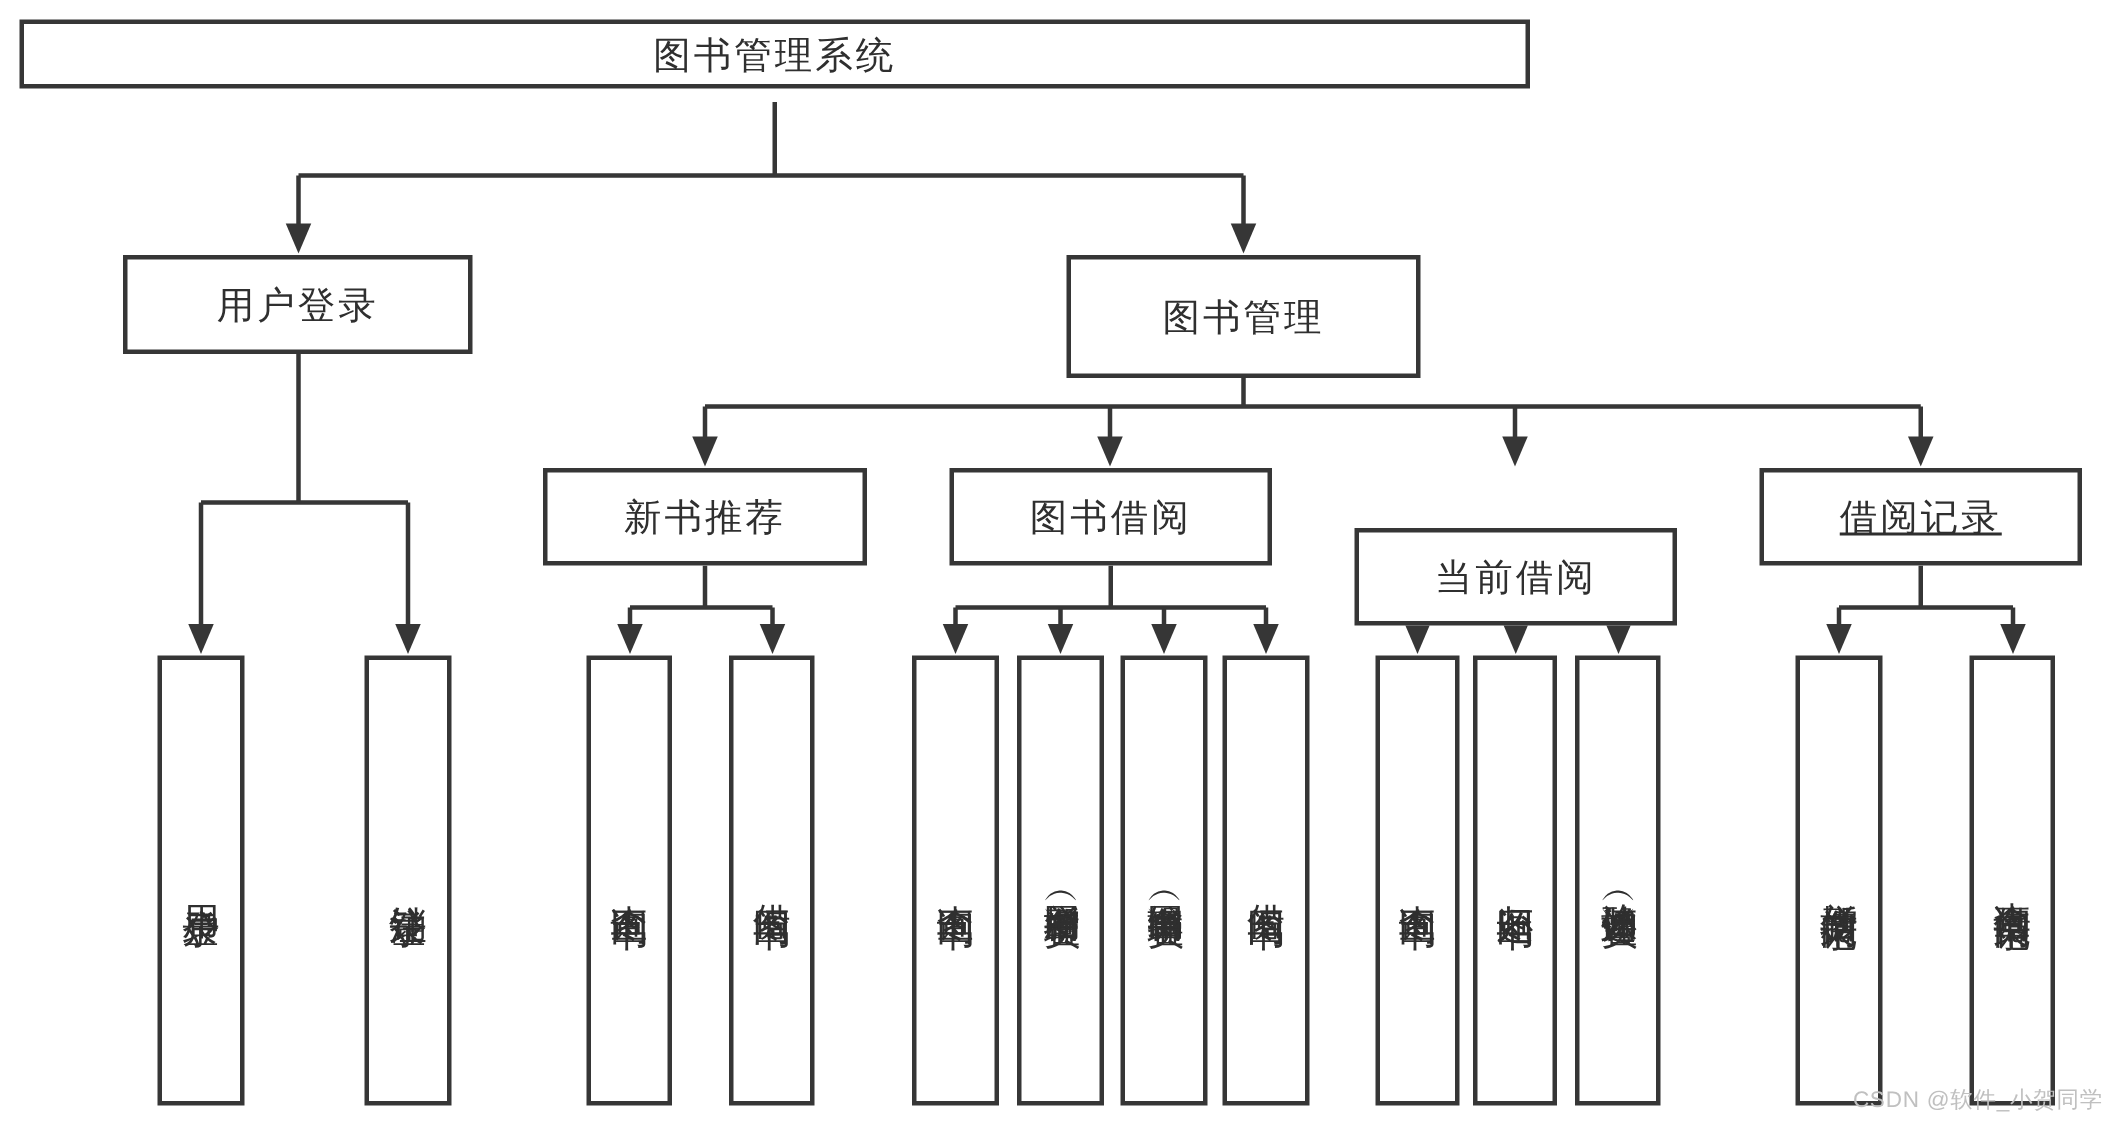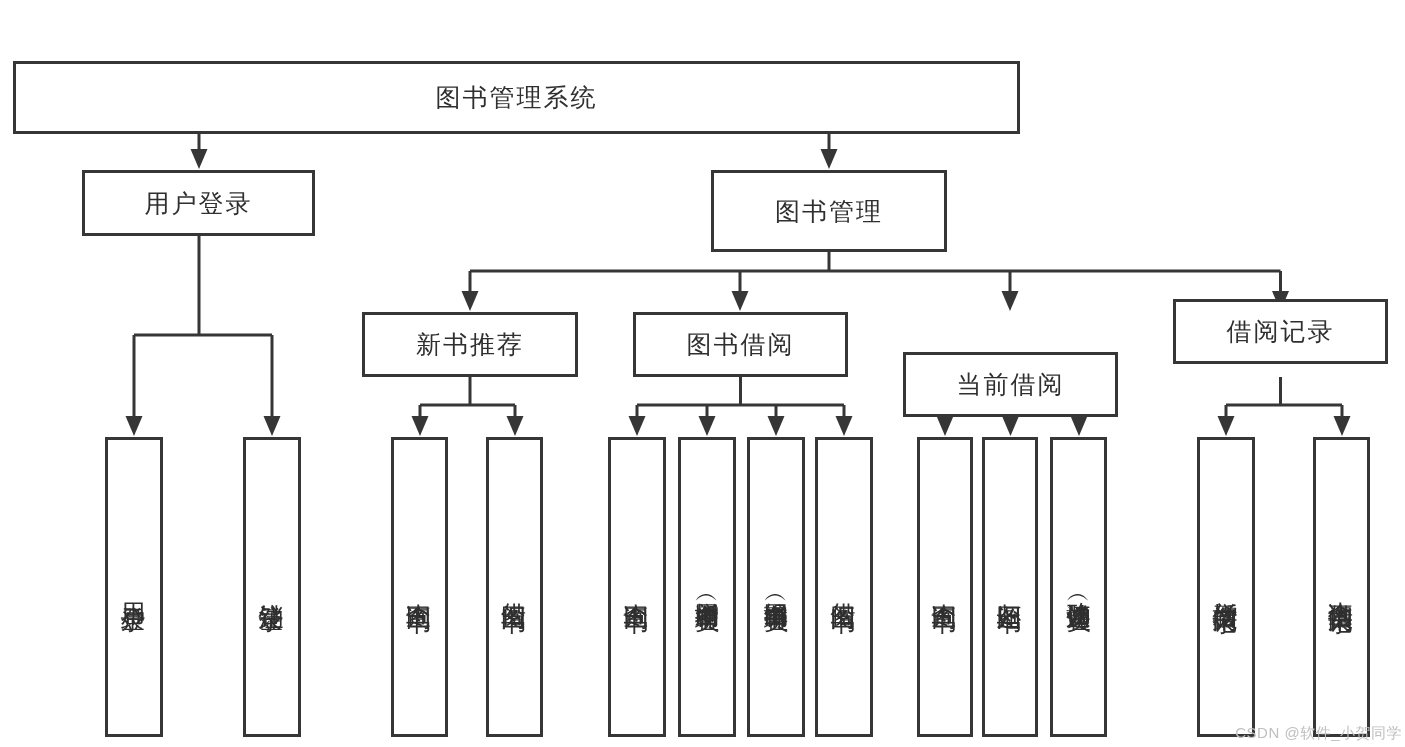--- a/index.html
+++ b/index.html
@@ -75,29 +75,29 @@
       <polygon points="767.5,416 784.5,416 776,436"></polygon>
       <polygon points="835.5,416 852.5,416 844,436"></polygon>
       <polygon points="936.5,416 953.5,416 945,436"></polygon>
       <polygon points="1002,416 1019,416 1010.5,436"></polygon>
       <polygon points="1070.5,416 1087.5,416 1079,436"></polygon>
       <polygon points="1217.5,416 1234.5,416 1226,436"></polygon>
       <polygon points="1333.5,416 1350.5,416 1342,436"></polygon>
     </g>
   </svg>
 
-  <div class="hbox" style="left:13px;top:13px;width:1007px;height:73px;margin-top:48px;">图书管理系统</div>
+  <div class="hbox" style="left:13px;top:13px;width:1007px;height:46px;">图书管理系统</div>
 
   <div class="hbox" style="left:82px;top:170px;width:233px;height:66px;">用户登录</div>
   <div class="hbox" style="left:711px;top:170px;width:236px;height:82px;">图书管理</div>
 
   <div class="hbox" style="left:633px;top:312px;width:215px;height:65px;">图书借阅</div>
   <div class="hbox" style="left:362px;top:312px;width:216px;height:65px;">新书推荐</div>
   <div class="hbox" style="left:903px;top:312px;width:215px;height:65px;margin-top:40px;">当前借阅</div>
-  <div class="hbox" style="left:1173px;top:299px;width:215px;height:65px;">借阅记录</div>
+  <div class="hbox" style="left:1173px;top:312px;width:215px;height:65px;text-decoration:underline;">借阅记录</div>
 
   <div class="vbox" style="left:105px;width:58px;">用户登录</div>
   <div class="vbox" style="left:243px;width:58px;">注销登录</div>
 
   <div class="vbox" style="left:391px;width:57px;">查询图书</div>
   <div class="vbox" style="left:486px;width:57px;">借阅图书</div>
 
   <div class="vbox" style="left:608px;width:58px;">查询图书</div>
   <div class="vbox long" style="left:678px;width:58px;">新增图书（管理员）</div>
   <div class="vbox long" style="left:747px;width:58px;">编辑图书（管理员）</div>

